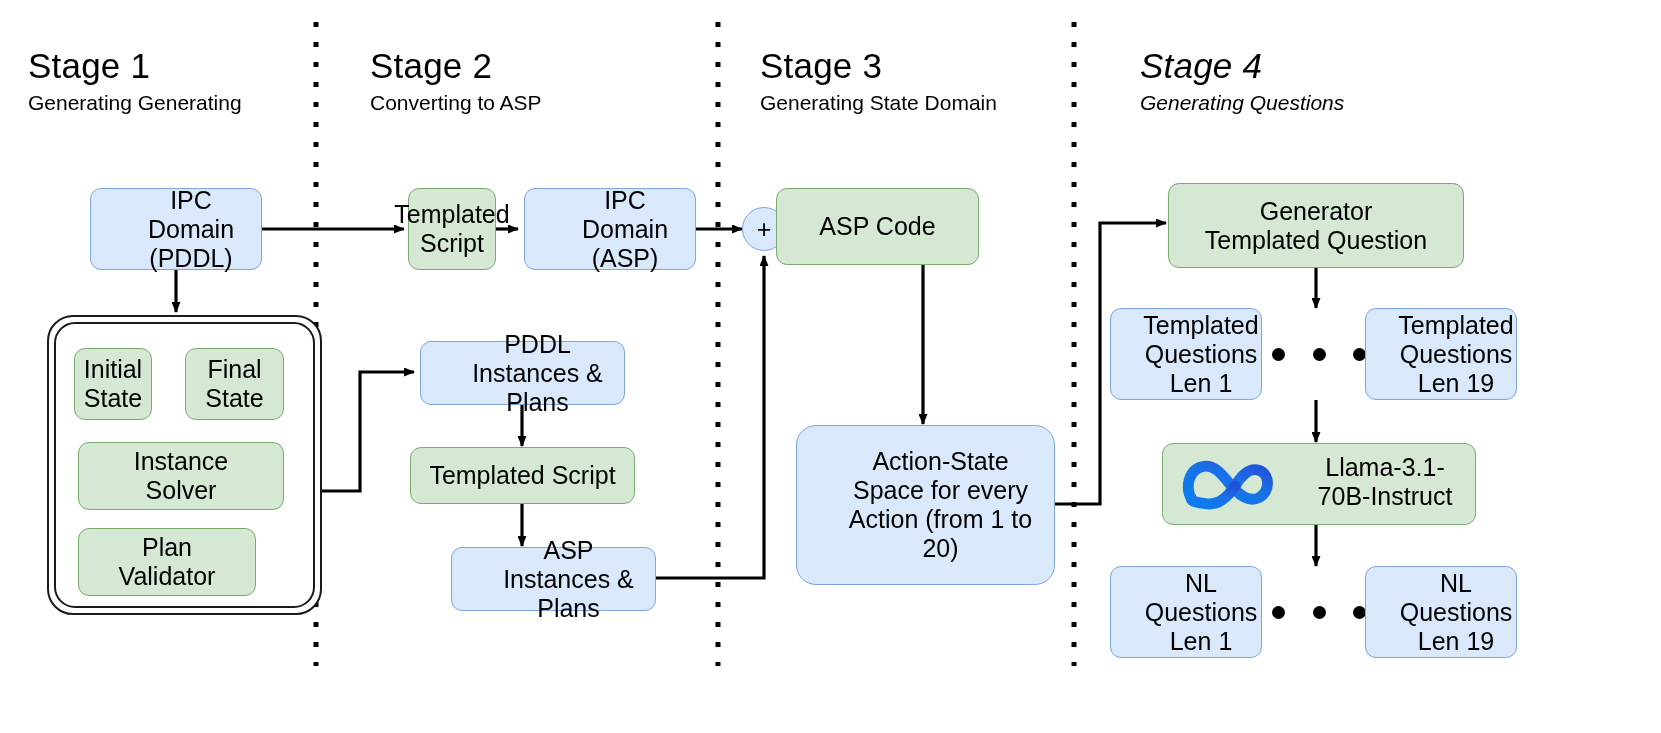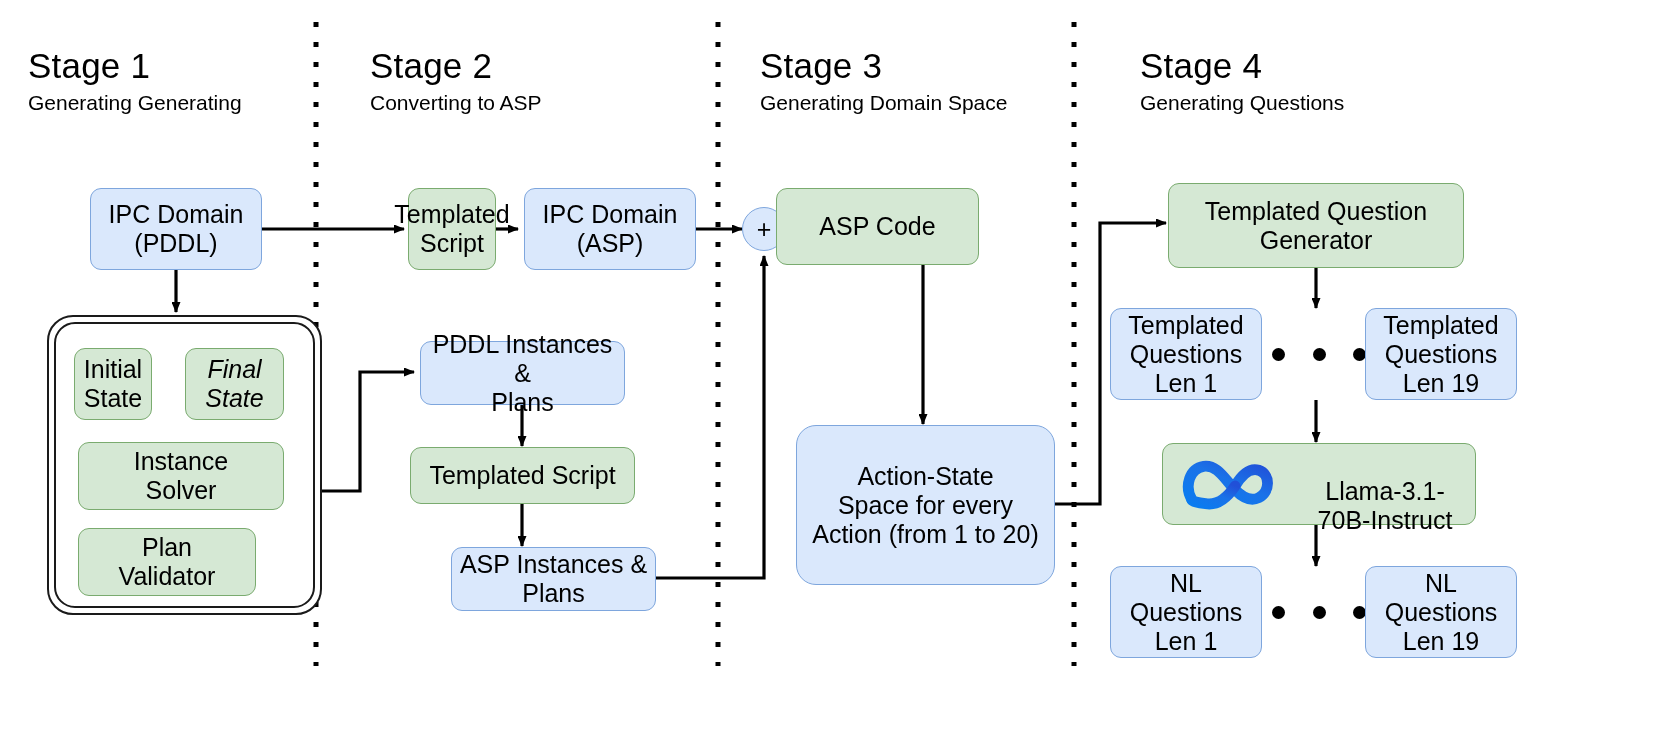--- a/index.html
+++ b/index.html
@@ -49,20 +49,21 @@
     justify-content: center;
     text-align: center;
     border-radius: 11px;
     font-size: 25px;
     line-height: 1.16;
     padding: 2px 6px;
   }
   .blue {
     background: #dae8fc;
     border: 1.6px solid #7ea6dd;
+    padding-left: 36px;
   }
   .green {
     background: #d5e8d4;
     border: 1.6px solid #7aab6f;
   }
   .node span { display: block; }
   .group-box {
     position: absolute;
     box-sizing: border-box;
     border: 2.4px solid #1a1a1a;
@@ -103,21 +104,20 @@
   }
   .meta-logo {
     position: absolute;
     display: block;
   }
   .llama-label {
     position: absolute;
     text-align: center;
     font-size: 25px;
     line-height: 1.16;
-    margin-top: 24px;
   }
 </style>
 </head>
 <body>
 
 <div id="canvas">
 
   <svg id="wires" viewBox="0 0 1661 733">
     <defs>
       <marker id="arrow" markerWidth="11" markerHeight="9" refX="10" refY="4.5" orient="auto" markerUnits="userSpaceOnUse">
@@ -171,44 +171,44 @@
   <div class="stage-head" style="left:28px; top:48px; width:282px;">
     <div class="stage-title">Stage 1</div>
     <div class="stage-sub">Generating Generating</div>
   </div>
   <div class="stage-head" style="left:370px; top:48px; width:290px;">
     <div class="stage-title">Stage 2</div>
     <div class="stage-sub">Converting to ASP</div>
   </div>
   <div class="stage-head" style="left:760px; top:48px; width:300px;">
     <div class="stage-title">Stage 3</div>
-    <div class="stage-sub">Generating Domain Space</div>
-  </div>
-  <div class="stage-head" style="left:1140px; top:48px; width:346px;">
+    <div class="stage-sub">Generating State Domain</div>
+  </div>
+  <div class="stage-head" style="left:1140px; top:48px; width:346px;font-style:italic;">
     <div class="stage-title">Stage 4</div>
     <div class="stage-sub">Generating Questions</div>
   </div>
 
   <div class="node blue" style="left:90px; top:188px; width:172px; height:82px;">
     <div>
       <span>IPC Domain</span>
       <span>(PDDL)</span>
     </div>
   </div>
 
   <div class="group-box" style="left:47px; top:315px; width:275px; height:300px;"></div>
   <div class="group-box-inner" style="left:54px; top:322px; width:261px; height:286px;"></div>
 
   <div class="node green" style="left:74px; top:348px; width:78px; height:72px;">
     <div>
       <span>Initial</span>
       <span>State</span>
     </div>
   </div>
-  <div class="node green" style="left:185px; top:348px; width:99px; height:72px;font-style:italic;">
+  <div class="node green" style="left:185px; top:348px; width:99px; height:72px;">
     <div>
       <span>Final</span>
       <span>State</span>
     </div>
   </div>
   <div class="node green" style="left:78px; top:442px; width:206px; height:68px;">
     <div>
       <span>Instance</span>
       <span>Solver</span>
     </div>
@@ -261,22 +261,22 @@
   <div class="node blue" style="left:796px; top:425px; width:259px; height:160px; border-radius:20px;">
     <div>
       <span>Action-State</span>
       <span>Space for every</span>
       <span>Action (from 1 to 20)</span>
     </div>
   </div>
 
   <div class="node green" style="left:1168px; top:183px; width:296px; height:85px;">
     <div>
+      <span>Generator</span>
       <span>Templated Question</span>
-      <span>Generator</span>
     </div>
   </div>
 
   <div class="node blue" style="left:1110px; top:308px; width:152px; height:92px;">
     <div>
       <span>Templated</span>
       <span>Questions</span>
       <span>Len 1</span>
     </div>
   </div>

